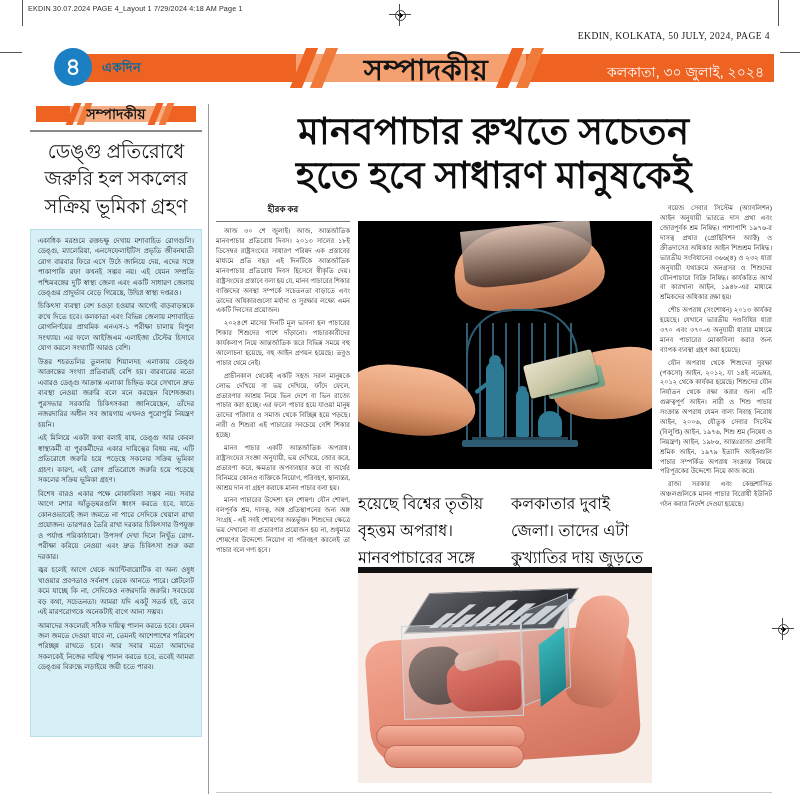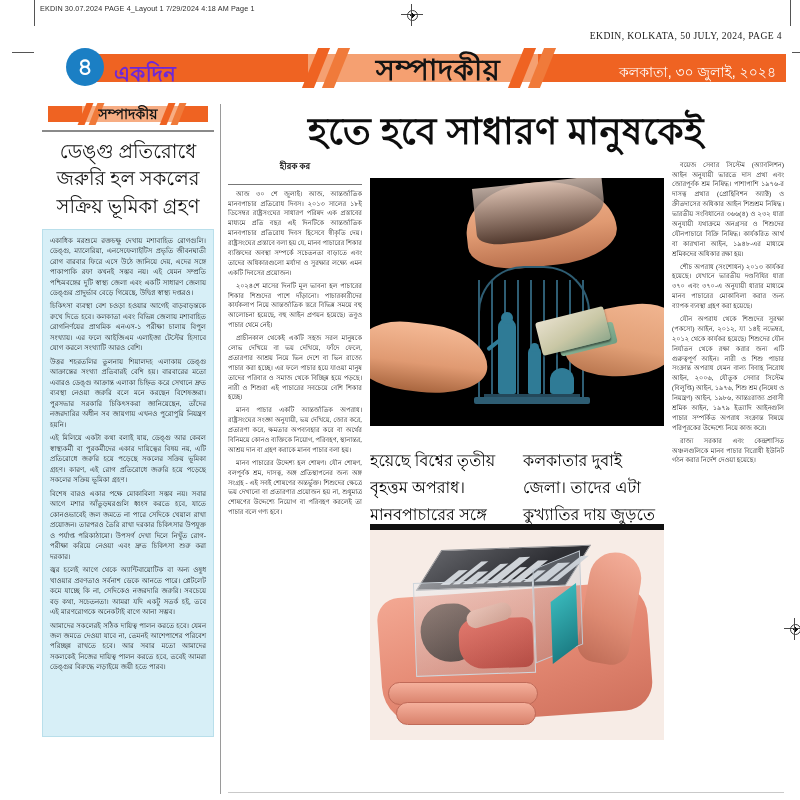--- a/index.html
+++ b/index.html
@@ -12,21 +12,20 @@
     height: 800px;
     overflow: hidden;
     font-family: "Liberation Sans", sans-serif;
     position: relative;
   }
   .page {
     position: relative;
     width: 740px;
     height: 800px;
     background: #ffffff;
-    margin-left: 12px;
   }
 
   
   .print-slug {
     position: absolute;
     left: 28px;
     top: 4px;
     font-size: 7.2px;
     color: #2b2b2b;
     letter-spacing: 0.15px;
@@ -129,22 +128,22 @@
     font-size: 24px;
     line-height: 38px;
     text-align: center;
     font-family: "Liberation Serif", serif;
     font-weight: bold;
   }
   .mast-brand {
     position: absolute;
     left: 76px;
     top: 12px;
-    font-size: 21px;
-    color: #6d28d9;
+    font-size: 13px;
+    color: #0369a1;
     font-weight: bold;
     letter-spacing: 0.5px;
     font-family: "Liberation Sans", sans-serif;
   }
   .mast-title {
     position: absolute;
     left: 300px;
     top: 1px;
     width: 200px;
     text-align: center;
@@ -332,21 +331,21 @@
     text-align: justify;
     color: #161616;
     text-indent: 8px;
   }
   .byline {
     font-family: "Liberation Serif", serif;
     font-size: 8.5px;
     font-weight: bold;
     text-align: center;
     color: #111;
-    padding-bottom: 10px;
+    padding-bottom: 4px;
     border-bottom: 1px solid #777;
     margin-bottom: 4px;
   }
   .col-1 { left: 0px; width: 134px; height: 580px; overflow: hidden; }
   .col-4 { left: 444px; width: 112px; height: 580px; overflow: hidden; }
 
   .img-top {
     position: absolute;
     left: 142px;
     top: 18px;
@@ -671,20 +670,21 @@
       <p>বিশেষ বারও একার পক্ষে মোকাবিলা সম্ভব নয়। সবার আগে মশার আঁতুড়ঘরগুলি ধ্বংস করতে হবে, যাতে কোনওভাবেই জল জমতে না পারে সেদিকে খেয়াল রাখা প্রয়োজন। তারপরও তৈরি রাখা দরকার চিকিৎসার উপযুক্ত ও পর্যাপ্ত পরিকাঠামো। উপসর্গ দেখা দিলে নিখুঁত রোগ-পরীক্ষা করিয়ে নেওয়া এবং দ্রুত চিকিৎসা শুরু করা দরকার।</p>
       <p>জ্বর হলেই আগে থেকে অ্যান্টিবায়োটিক বা অন্য ওষুধ খাওয়ার প্রবণতাও সর্বনাশ ডেকে আনতে পারে। প্লেটলেট কমে যাচ্ছে কি না, সেদিকেও নজরদারি জরুরি। সবচেয়ে বড় কথা, সচেতনতা। আমরা যদি একটু সতর্ক হই, তবে এই মারণরোগকে অনেকটাই বাগে আনা সম্ভব।</p>
       <p>আমাদের সকলেরই সঠিক দায়িত্ব পালন করতে হবে। যেমন জল জমতে দেওয়া যাবে না, তেমনই আশেপাশের পরিবেশ পরিচ্ছন্ন রাখতে হবে। আর সবার মতো আমাদের সকলকেই নিজের দায়িত্ব পালন করতে হবে, তবেই আমরা ডেঙ্গুর বিরুদ্ধে লড়াইয়ে জয়ী হতে পারব।</p>
     </div>
   </div>
 
   <div class="left-divider"></div>
 
   <div class="main">
     <h1 class="headline">
+      <span>মানবপাচার রুখতে সচেতন</span>
       <span class="hl2">হতে হবে সাধারণ মানুষকেই</span>
     </h1>
 
     <div class="article-grid">
 
       <div class="col col-1">
         <div class="byline">হীরক কর</div>
         <p>আজ ৩০ শে জুলাই। আজ, আন্তর্জাতিক মানবপাচার প্রতিরোধ দিবস। ২০১৩ সালের ১৮ই ডিসেম্বর রাষ্ট্রসংঘের সাধারণ পরিষদ এক প্রস্তাবের মাধ্যমে প্রতি বছর এই দিনটিকে আন্তর্জাতিক মানবপাচার প্রতিরোধ দিবস হিসেবে স্বীকৃতি দেয়। রাষ্ট্রসংঘের প্রস্তাবে বলা হয় যে, মানব পাচারের শিকার ব্যক্তিদের অবস্থা সম্পর্কে সচেতনতা বাড়াতে এবং তাদের অধিকারগুলো মর্যাদা ও সুরক্ষার লক্ষ্যে এমন একটি দিবসের প্রয়োজন।</p>
         <p>২০২৪শে মাসের দিনটি মূল ভাবনা হল পাচারের শিকার শিশুদের পাশে দাঁড়ানো। পাচারকারীদের কার্যকলাপ নিয়ে আন্তর্জাতিক স্তরে বিভিন্ন সময়ে বহু আলোচনা হয়েছে, বহু আইন প্রণয়ন হয়েছে। তবুও পাচার থেমে নেই।</p>
         <p>প্রাচীনকাল থেকেই একটি সহজ সরল মানুষকে লোভ দেখিয়ে বা ভয় দেখিয়ে, ফাঁদে ফেলে, প্রতারণার আশ্রয় নিয়ে ভিন দেশে বা ভিন রাজ্যে পাচার করা হচ্ছে। এর ফলে পাচার হয়ে যাওয়া মানুষ তাদের পরিবার ও সমাজ থেকে বিচ্ছিন্ন হয়ে পড়ছে। নারী ও শিশুরা এই পাচারের সবচেয়ে বেশি শিকার হচ্ছে।</p>

